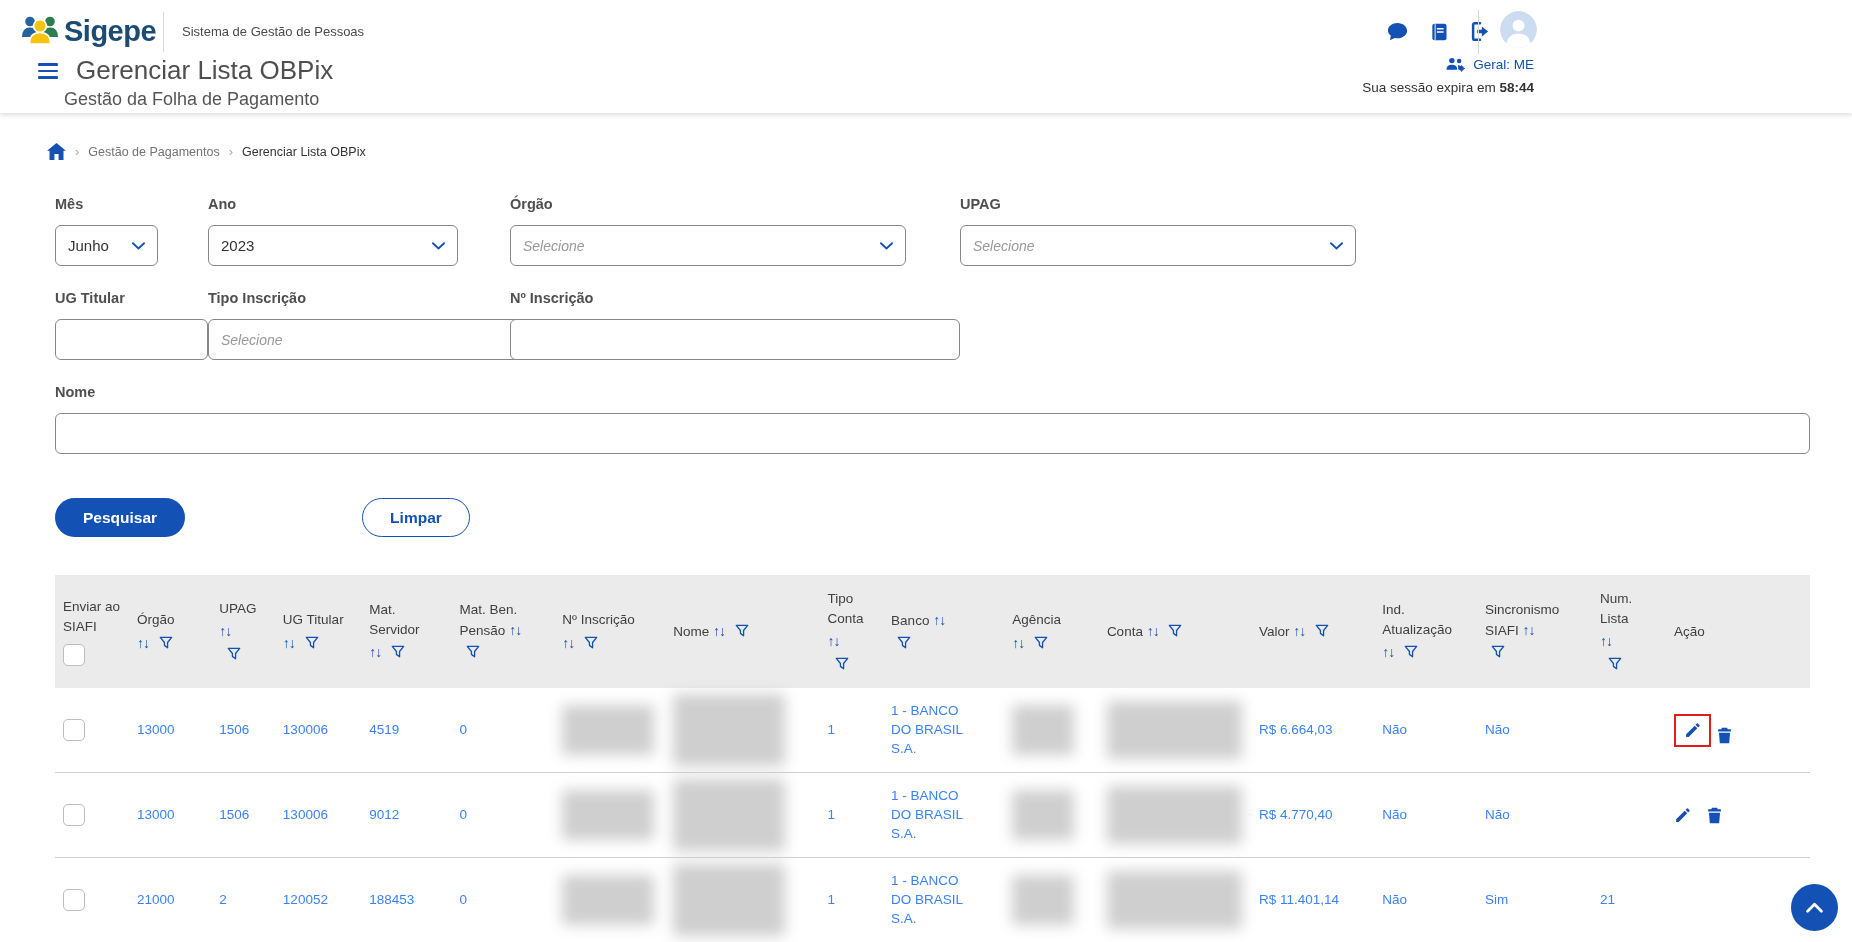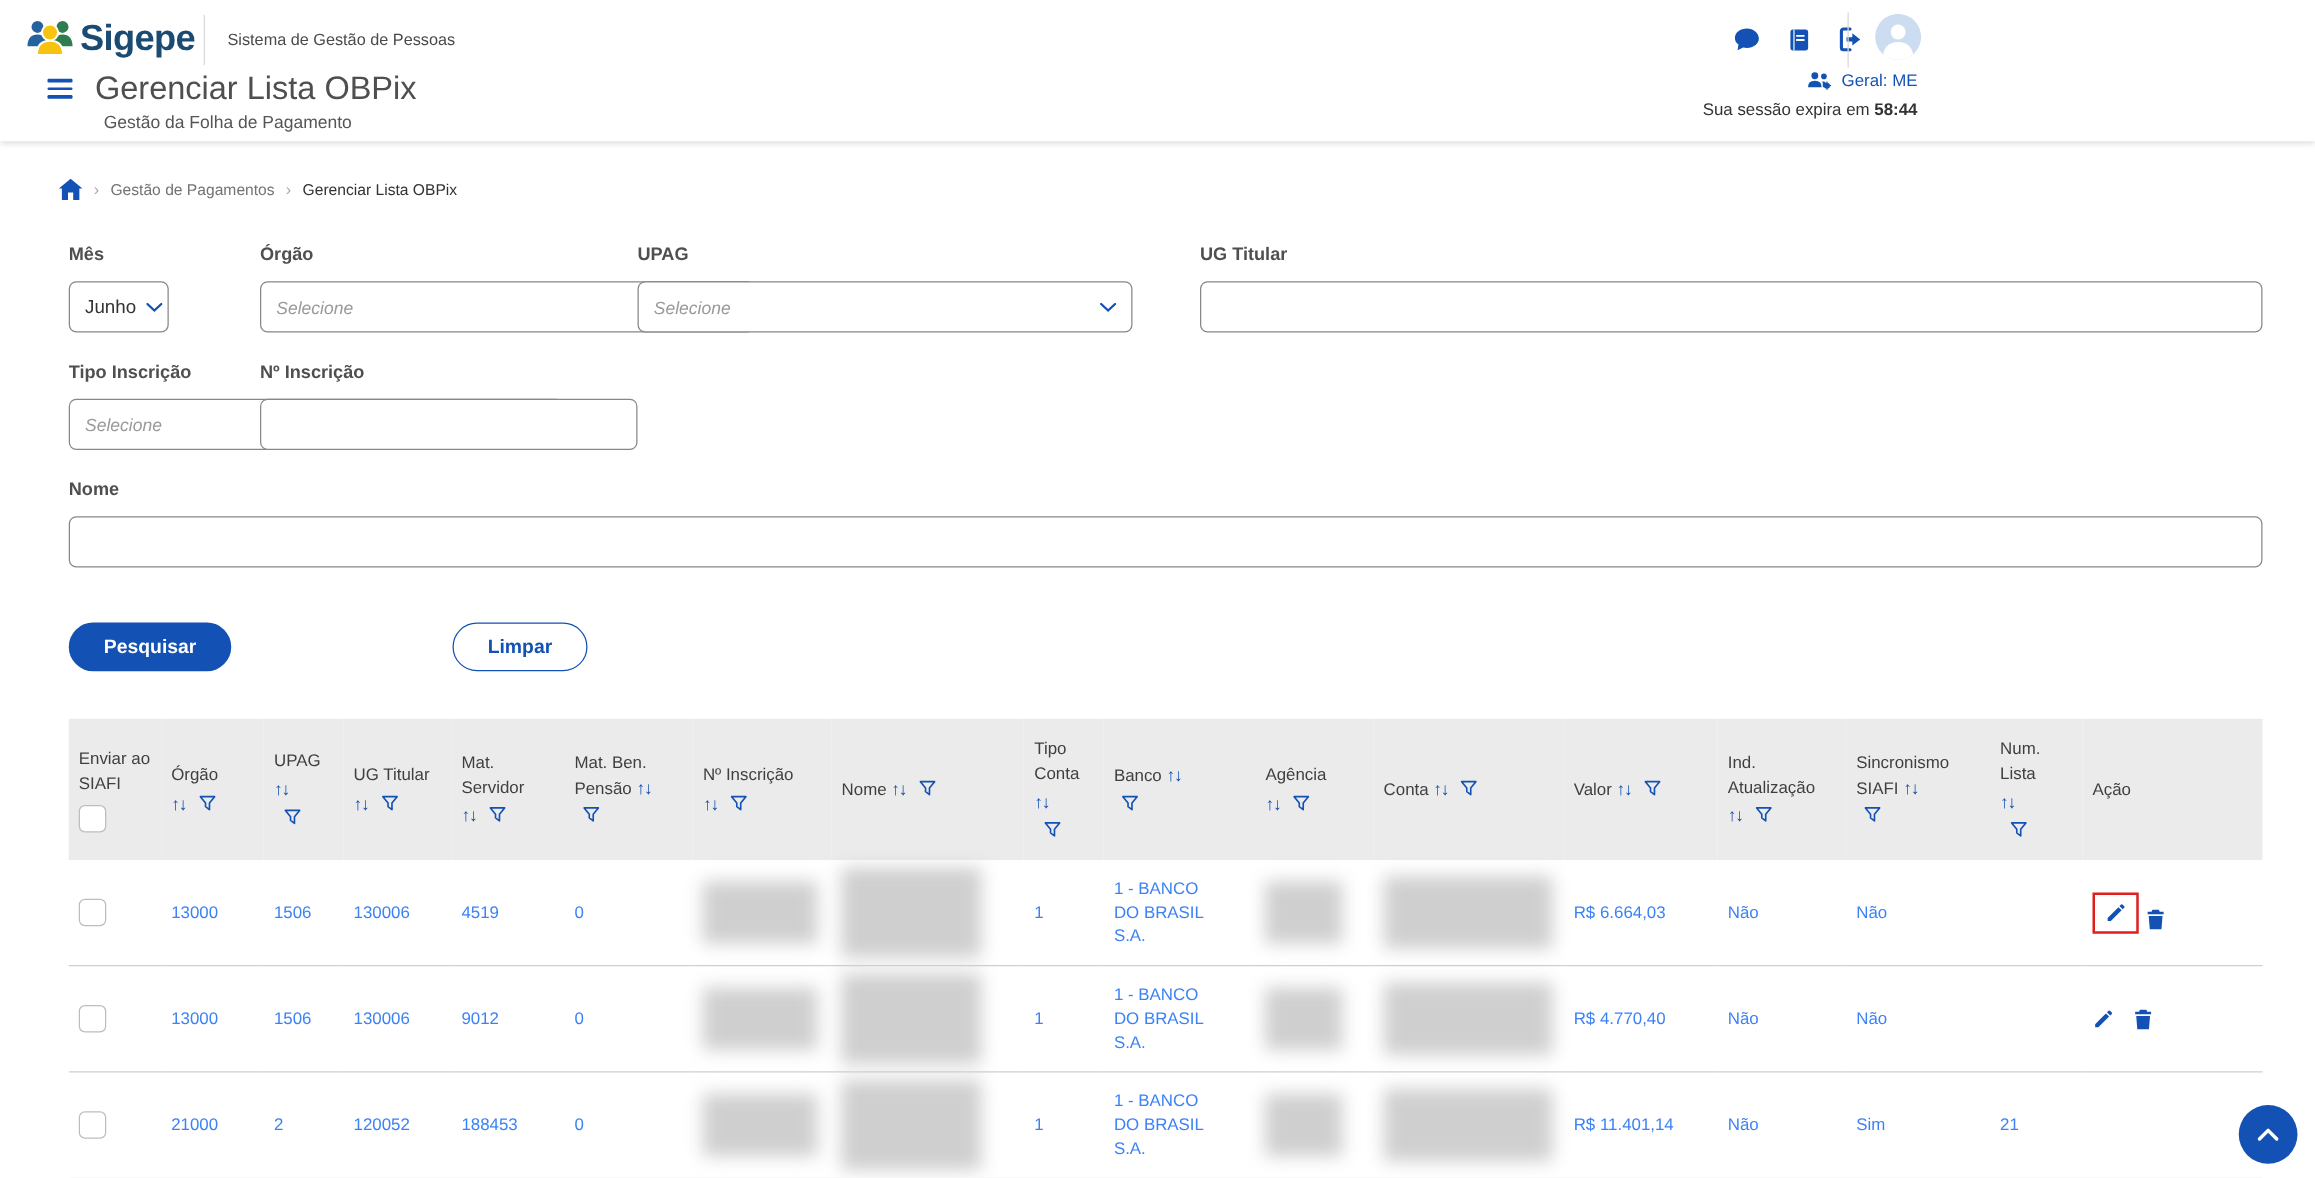--- a/index.html
+++ b/index.html
@@ -12,41 +12,41 @@
   .logo-wrap { position:absolute; left:20px; top:13px; display:flex; align-items:center; gap:4px; }
   .logo-txt { font-size:29px; font-weight:bold; color:#1b4b72; letter-spacing:-.5px; }
   .vdiv { position:absolute; width:1px; background:#d8d8d8; }
   .sysname { position:absolute; left:182px; top:24px; font-size:13px; color:#4a4a4a; }
   .top-icons { position:absolute; top:20px; left:1386px; display:flex; align-items:center; gap:20px; }
   .top-icons .icbtn { cursor:pointer; display:flex; }
   .avatar { position:absolute; left:1500px; top:11px; width:37px; height:37px; border-radius:50%; overflow:hidden; cursor:pointer; }
   .hamb { position:absolute; left:38px; top:63px; width:20px; cursor:pointer; }
   .hamb div { height:2.6px; background:#1351b4; margin-bottom:4px; border-radius:1px; }
   .pg-title { position:absolute; left:76px; top:55px; font-size:26px; font-weight:500; color:#4f4f4f; }
-  .pg-sub { position:absolute; left:83px; top:89px; font-size:14px; color:#555; }
+  .pg-sub { position:absolute; left:64px; top:89px; font-size:18px; color:#555; }
   .profile { position:absolute; top:56px; right:318px; display:flex; align-items:center; gap:7px; font-size:13.5px; color:#1351b4; cursor:pointer; }
   .session { position:absolute; top:80px; right:318px; font-size:13.5px; color:#333; }
   .session b { font-weight:bold; }
 
   
   .crumbs { display:flex; align-items:center; gap:9px; margin:30px 0 0 47px; font-size:12.5px; }
   .crumbs .sep { color:#aaa; font-size:13px; }
   .crumbs a { color:#737373; text-decoration:none; cursor:pointer; }
   .crumbs .cur { color:#333; }
   .home-ic { display:flex; cursor:pointer; }
 
   
   .filters { margin:36px 42px 0 55px; display:grid; grid-template-columns:153px 302px 450px 1fr; row-gap:24px; }
   .fgroup label { display:block; font-size:14.5px; font-weight:600; color:#4f4f4f; margin-bottom:13px; }
   .control { height:41px; border:1px solid #878787; border-radius:6px; background:#fff; display:flex; align-items:center; padding:0 12px; font-size:15px; color:#333; }
   .control.select { justify-content:space-between; cursor:pointer; }
   .control.select .chev { flex:0 0 auto; margin-left:8px; }
   .ph { color:#999; font-style:italic; font-size:14px; }
   input.control { width:100%; outline:none; }
-  .w-mes { width:80px; } .w-ano { width:250px; } .w-lg { width:396px; }
+  .w-mes { width:103px; } .w-ano { width:250px; } .w-lg { width:396px; }
   .w-sm { width:110px; } .w-md { width:234px; } .w-nome { width:410px; }
   .span-all { grid-column:1 / -1; }
 
   
   .btnrow { margin:44px 0 0 55px; display:flex; align-items:center; }
   .btn { height:39px; border-radius:20px; font-size:15.5px; font-weight:700; cursor:pointer; font-family:inherit; }
   .btn-primary { background:#1351b4; color:#fff; border:none; padding:0 28px; }
   .btn-outline { background:#fff; color:#1351b4; border:1px solid #1351b4; padding:0 27px; margin-left:177px; }
 
   
@@ -160,20 +160,29 @@
     <a>Gestão de Pagamentos</a>
     <span class="sep">›</span>
     <span class="cur">Gerenciar Lista OBPix</span>
   </div>
 
   <div class="filters">
     <div class="fgroup">
       <label>Mês</label>
       <div class="control select w-mes">
         <span>Junho</span>
+        <svg class="chev" width="13" height="8" viewBox="0 0 14 8">
+            <path d="M1 1l6 5.6L13 1" stroke="#1351b4" stroke-width="2" fill="none" stroke-linecap="round"></path>
+          </svg>
+      </div>
+    </div>
+    <div class="fgroup">
+      <label>Ano</label>
+      <div class="control select w-ano">
+        <span>2023</span>
         <svg class="chev" width="13" height="8" viewBox="0 0 14 8">
             <path d="M1 1l6 5.6L13 1" stroke="#1351b4" stroke-width="2" fill="none" stroke-linecap="round"></path>
           </svg>
       </div>
     </div>
     <div class="fgroup">
       <label>Órgão</label>
       <div class="control select w-lg">
         <span class="ph">Selecione</span>
         <svg class="chev" width="13" height="8" viewBox="0 0 14 8">

